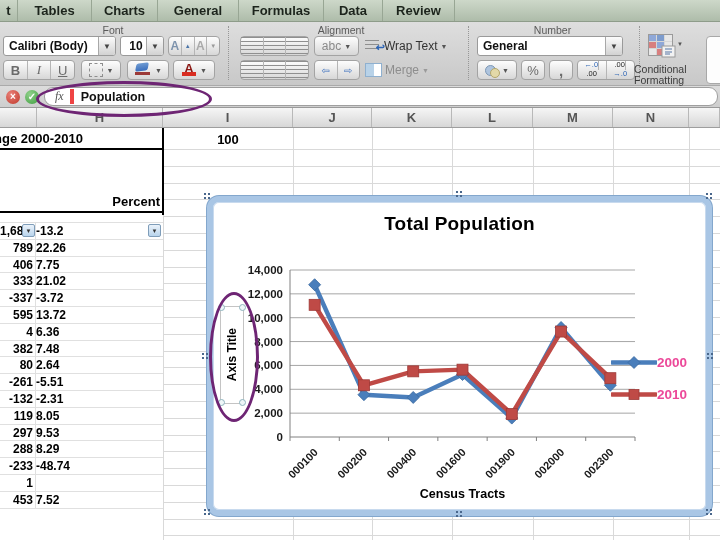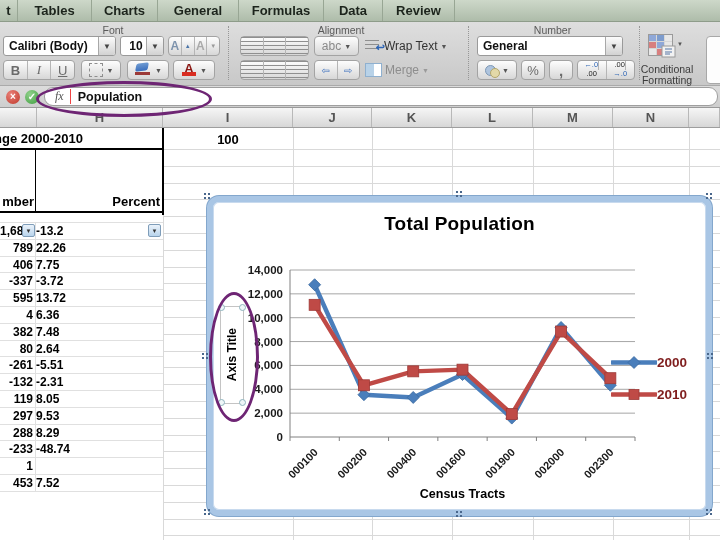--- a/index.html
+++ b/index.html
@@ -38,21 +38,21 @@
   .dotgrid{position:absolute;width:8px;height:8px;z-index:6;
            background-image:radial-gradient(circle,#49678c 1.1px,transparent 1.5px);background-size:4px 4px;}
   
   #fbar{position:absolute;left:0;top:86px;width:720px;height:22px;
         background:linear-gradient(#dcdcdc,#cecece);border-bottom:1px solid #9a9a9a;box-sizing:border-box;}
   .cbtn{position:absolute;top:4px;width:14px;height:14px;border-radius:50%;color:#fff;
         display:flex;align-items:center;justify-content:center;font-size:10px;font-weight:bold;line-height:1;}
   #finput{position:absolute;left:44px;top:1px;right:2px;height:19px;background:#fff;
           border:1px solid #9f9f9f;border-radius:9px;display:flex;align-items:center;box-sizing:border-box;}
   #fx{font-family:"Liberation Serif",serif;font-style:italic;font-size:12px;color:#555;
-      padding:0 6px 0 10px;border-right:1px solid #ef4444;}
+      padding:0 6px 0 10px;border-right:4px solid #ef4444;}
   #fval{font-size:12.5px;font-weight:600;color:#111;padding-left:7px;}
   .purple-ellipse{position:absolute;border:3px solid #6e2574;border-radius:50%;z-index:8;pointer-events:none;}
   
   #cols{position:absolute;left:0;top:108px;width:720px;height:20px;
         background:linear-gradient(#f6f6f6,#d7d7d7);border-bottom:1px solid #9e9e9e;box-sizing:border-box;display:flex;}
   .colcell{height:100%;box-sizing:border-box;border-right:1px solid #b8b8b8;
            display:flex;align-items:center;justify-content:center;
            font-size:13px;font-weight:bold;color:#555;}
   
   #sheet{position:absolute;left:0;top:128px;width:720px;height:412px;background:#fff;}
@@ -83,21 +83,21 @@
         justify-content:center;font-size:13px;font-weight:bold;color:#000;}
   
   #chart{position:absolute;left:207px;top:68px;width:505px;height:320px;box-sizing:border-box;
          background:#fff;border:6px solid #a9c6e5;border-radius:12px;
          box-shadow:0 0 0 1px #83a7cd, inset 0 0 0 1px #c8daee;z-index:4;}
   #ctitle{position:absolute;left:0;top:11px;width:100%;text-align:center;
           font-size:19px;font-weight:bold;color:#000;letter-spacing:0.2px;}
   #plot{position:absolute;left:0;top:0;width:493px;height:308px;}
   #legend{position:absolute;left:398px;top:147px;}
   .lentry{display:flex;align-items:center;height:26px;margin-bottom:6px;}
-  .lentry .ltext{font-size:13.5px;font-weight:600;color:#7f1d1d;text-align:right;}
+  .lentry .ltext{font-size:13.5px;font-weight:600;color:#ec4899;text-align:right;}
   #axtitle{position:absolute;left:7px;top:104px;width:22px;height:96px;border:1px solid #c4c4c4;
            display:flex;align-items:center;justify-content:center;}
   #axtitle .vtext{writing-mode:vertical-rl;transform:rotate(180deg);
                   font-size:12px;font-weight:bold;color:#000;white-space:nowrap;}
   .selknob{position:absolute;width:5px;height:5px;border-radius:50%;background:#eef6f8;border:1px solid #8fb4be;}
 </style>
 </head>
 <body>
 
 <div id="stage">
@@ -244,21 +244,21 @@
           <rect x="9" y="8" width="7" height="6" fill="#8fa8d8"></rect>
           <rect x="17" y="8" width="7" height="6" fill="#e8e8e8"></rect>
         <rect x="1" y="15" width="7" height="6" fill="#e8e8e8"></rect>
           <rect x="9" y="15" width="7" height="6" fill="#d87f7f"></rect>
           <rect x="17" y="15" width="7" height="6" fill="#e8e8e8"></rect>
         <rect x="0.5" y="0.5" width="24" height="21" fill="none" stroke="#9a9a9a"></rect>
         <rect x="14" y="12" width="13" height="11" fill="#f2f2f2" stroke="#9a9a9a"></rect>
         <path d="M17 15 l7 0 M17 18 l7 0 M17 20 l5 0" stroke="#8aa0c0" stroke-width="1.4" fill="none"></path>
         <text x="29" y="12" font-size="6" fill="#555">▼</text>
       </svg>
-      <div style="font-size:10.5px;color:#3c3c3c;text-align:center;line-height:1.05;width:66px;margin-left:-14px;">
+      <div style="font-size:10.5px;color:#3c3c3c;line-height:1.05;width:66px;margin-left:-14px;">
         <div>Conditional</div>
         <div>Formatting</div>
       </div>
     </div>
     <div style="position:absolute;left:706px;top:14px;width:20px;height:46px;background:#fdfdfd;border:1px solid #a8a8a8;border-radius:4px;"></div>
   </div>
 
   <div id="fbar">
     <div class="cbtn" style="left:6px;background:radial-gradient(circle at 35% 30%,#e98078,#c0392b);">×</div>
     <div class="cbtn" style="left:25px;background:radial-gradient(circle at 35% 30%,#8fd08a,#3f9e3f);">✓</div>
@@ -289,38 +289,41 @@
         <div class="vline" style="left: 372px;"></div>
         <div class="vline" style="left: 452px;"></div>
         <div class="vline" style="left: 533px;"></div>
         <div class="vline" style="left: 613px;"></div>
         <div class="vline" style="left: 689px;"></div>
       </div>
 
     <div id="ltable">
       <div id="trow1">nge 2000-2010</div>
       <div id="trow2">
-        <div class="hc1">mber</div>
         <div class="hc2">Percent</div>
       </div>
       <div id="tspacer"></div>
       <div id="rows">
           <div class="drow">
             <span class="c1" style="padding-right: 14px;">1,68</span>
             <span class="c2" style="padding-right: 16px;">-13.2</span>
             <span class="filterbtn" style="left: 22px;">▼</span>
             <span class="filterbtn" style="left: 148px;">▼</span>
           </div>
           <div class="drow">
             <span class="c1">789</span>
             <span class="c2">22.26</span>
           </div>
           <div class="drow">
             <span class="c1">406</span>
             <span class="c2">7.75</span>
+          </div>
+          <div class="drow">
+            <span class="c1">333</span>
+            <span class="c2">21.02</span>
           </div>
           <div class="drow">
             <span class="c1">-337</span>
             <span class="c2">-3.72</span>
           </div>
           <div class="drow">
             <span class="c1">595</span>
             <span class="c2">13.72</span>
           </div>
           <div class="drow">

